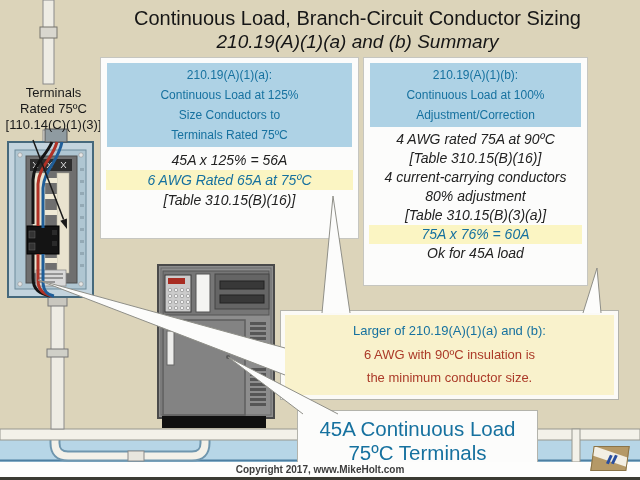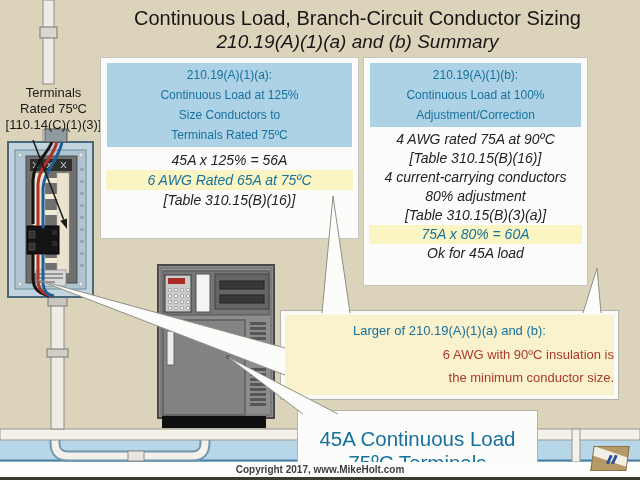--- a/index.html
+++ b/index.html
@@ -16,24 +16,24 @@
   #card-b{left:363px;top:57px;width:225px;height:229px;}
   .card .hdr{margin:5px 6px 3px;background:var(--header_bg,#aed2e5);
              color:var(--blue_text,#16719f);font-size:12px;line-height:20px;padding:2px 0;}
   .card .bl{font-size:14px;line-height:20px;color:#222;font-style:italic;}
   #card-b .bl{line-height:19px;}
   .card .bl.hl{background:var(--highlight,#fbf5c3);color:var(--blue_text,#16719f);margin:0 5px;}
   #conclusion{left:281px;top:311px;width:337px;height:88px;background:var(--conclusion_bg,#f9f2cc);
               border:4px solid #fbfaf6;box-shadow:0 0 0 1px #b3b3ab;
               font-size:13px;line-height:23.5px;padding-top:4px;}
   #conclusion .c1{color:var(--blue_text,#16719f);}
-  #conclusion .c2{color:var(--red_text,#ab3a28);text-align:right;}
+  #conclusion .c2{color:var(--red_text,#ab3a28);}
   #load-callout{left:297px;top:410px;width:241px;height:53px;background:var(--card_bg,#fcfcfb);
                 border:1px solid #b3b3ab;color:var(--blue_text,#16719f);
-                font-size:20.5px;line-height:24px;padding-top:16px;}
+                font-size:20.5px;line-height:24px;padding-top:6px;}
   #copyright{left:0;top:462px;width:640px;height:15px;background:#fdfdfc;
              font-size:10px;color:#3d3d3d;padding-top:2px;z-index:2;font-weight:bold;}
   #bottom-line{left:0;top:477px;width:640px;height:3px;background:#3a3a32;z-index:2;}
   #logo{left:592px;top:446px;width:36px;height:25px;background:#b59967;border:1px solid #8a7448;
         transform:skewX(-8deg);overflow:hidden;z-index:4;}
   #logo .stripe{position:absolute;left:-6px;top:6px;width:52px;height:9px;background:#f3efe4;transform:rotate(18deg);}
   #logo .bar{position:absolute;top:8px;width:3px;height:9px;background:#2a4fa0;transform:rotate(18deg);}
   #logo .b1{left:15px;} #logo .b2{left:20px;}
 </style>
 </head>
@@ -211,21 +211,21 @@
     <div class="hdr">
       <div>210.19(A)(1)(b):</div>
       <div>Continuous Load at 100%</div>
       <div>Adjustment/Correction</div>
     </div>
     <div class="bl">4 AWG rated 75A at 90ºC</div>
     <div class="bl">[Table 310.15(B)(16)]</div>
     <div class="bl">4 current-carrying conductors</div>
     <div class="bl">80% adjustment</div>
     <div class="bl">[Table 310.15(B)(3)(a)]</div>
-    <div class="bl hl">75A x 80% = 60A</div>
+    <div class="bl hl">75A x 76% = 60A</div>
     <div class="bl">Ok for 45A load</div>
   </div>
 
   <div class="box" id="conclusion">
     <div class="c1">Larger of 210.19(A)(1)(a) and (b):</div>
     <div class="c2">6 AWG with 90ºC insulation is</div>
     <div class="c2">the minimum conductor size.</div>
   </div>
 
   <div class="box" id="load-callout">

